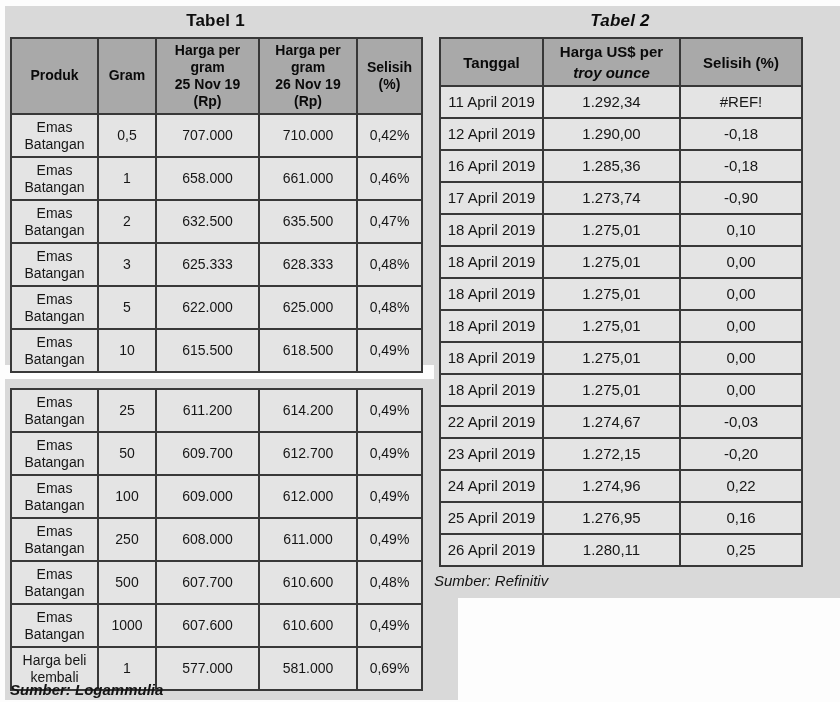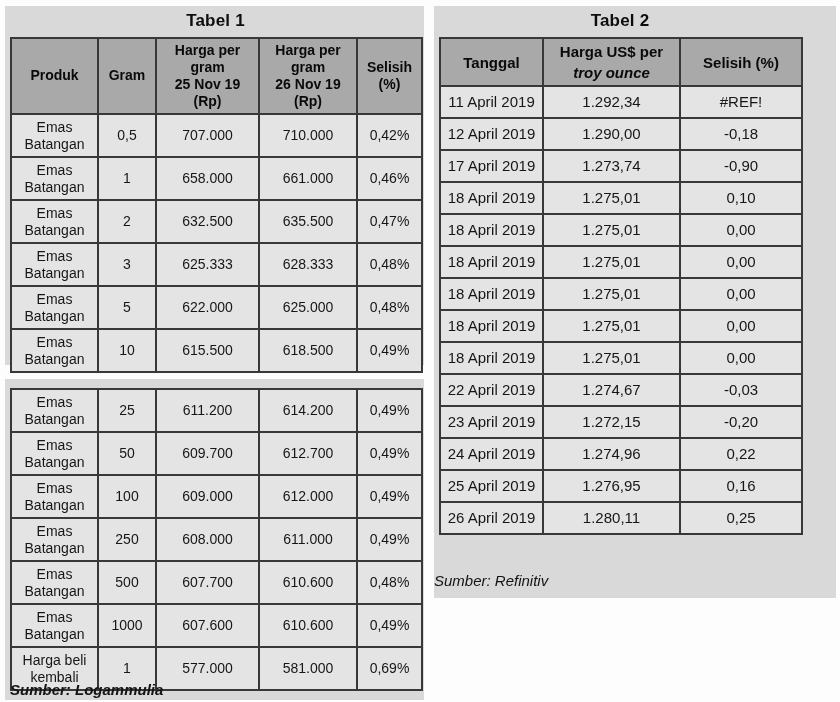--- a/index.html
+++ b/index.html
@@ -3,32 +3,32 @@
 <meta charset="utf-8">
 <style>
   html,body{margin:0;padding:0;}
   body{
     width:840px;height:702px;position:relative;
     background:#fdfdfd;
     font-family:"Liberation Sans", sans-serif;
     color:#101010;
     overflow:hidden;
   }
-  .panel{position:absolute;background:#d9d9d9;}
+  .panel{position:absolute;background:#d9d9d9;padding-left:34px;}
   #panel-t1a{left:5px;top:6px;width:419px;height:359px;}
   #panel-t1b{left:5px;top:379px;width:419px;height:321px;}
   #panel-t2{left:434px;top:6px;width:402px;height:592px;}
 
   .tbl-title{
     position:absolute;top:5px;height:22px;
     font-weight:bold;font-size:17px;text-align:center;
     color:#0d0d0d;letter-spacing:.2px;
   }
   #title-t1{left:5px;width:411px;}
-  #title-t2{left:5px;width:362px;}
+  #title-t2{left:5px;width:362px;font-style:italic;}
 
   table{
     position:absolute;border-collapse:collapse;table-layout:fixed;
     background:#e4e4e4;
   }
   #tbl-t1a{left:5px;top:31px;width:411px;}
   #tbl-t1b{left:5px;top:9px;width:411px;}
   #tbl-t2{left:5px;top:31px;width:362px;}
 
   th,td{
@@ -218,20 +218,25 @@
           <td>11 April 2019</td>
           <td>1.292,34</td>
           <td>#REF!</td>
         </tr>
         <tr>
           <td>12 April 2019</td>
           <td>1.290,00</td>
           <td>-0,18</td>
         </tr>
         <tr>
+          <td>16 April 2019</td>
+          <td>1.285,36</td>
+          <td>-0,18</td>
+        </tr>
+        <tr>
           <td>17 April 2019</td>
           <td>1.273,74</td>
           <td>-0,90</td>
         </tr>
         <tr>
           <td>18 April 2019</td>
           <td>1.275,01</td>
           <td>0,10</td>
         </tr>
         <tr>

